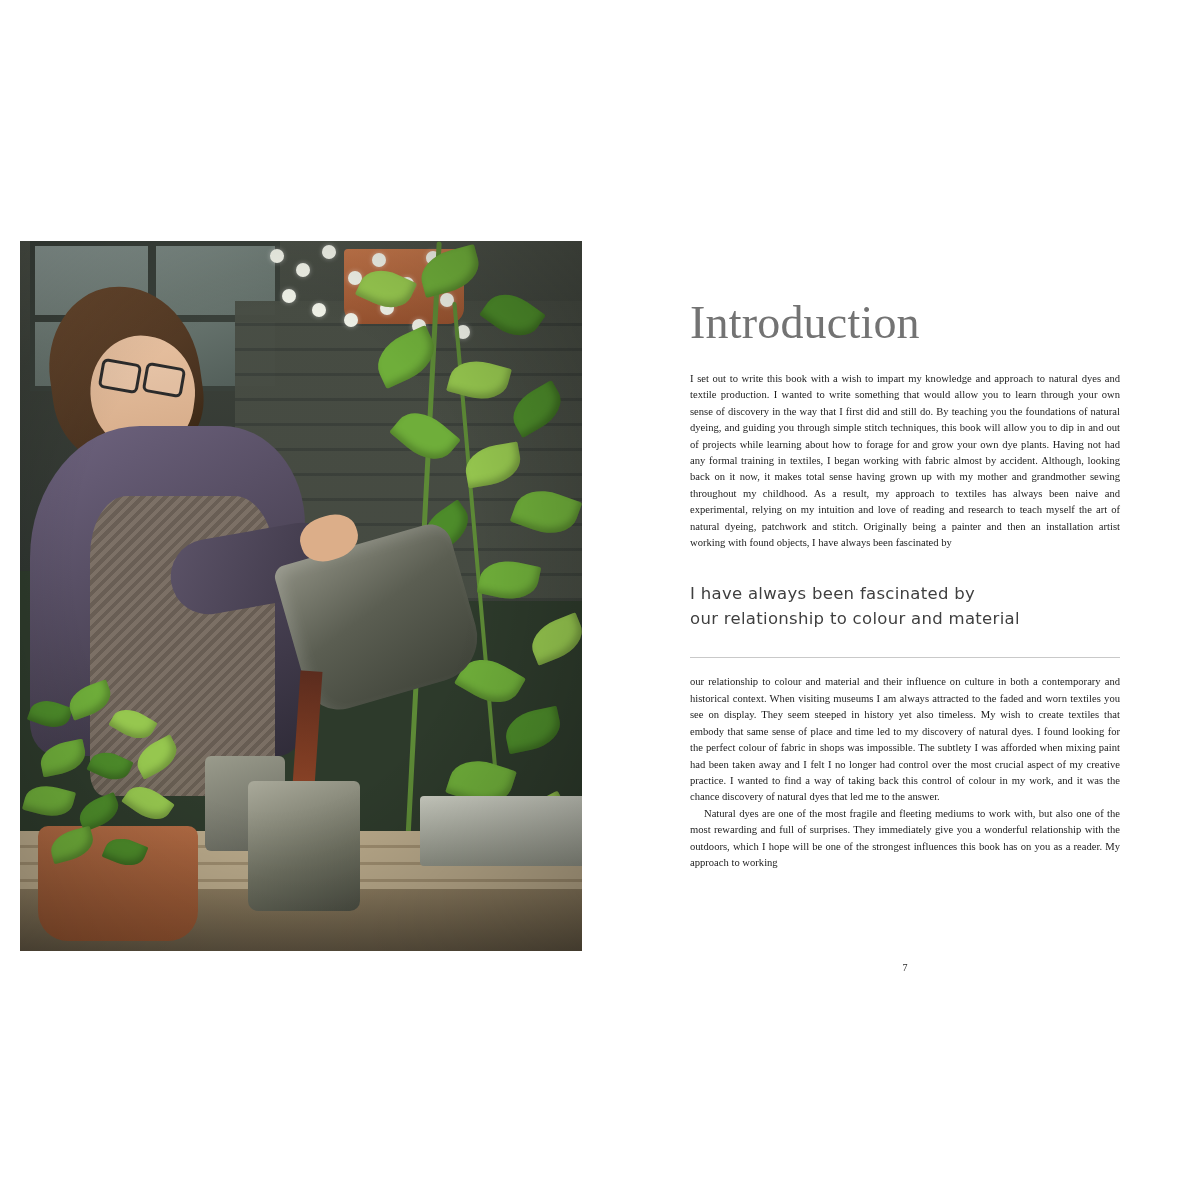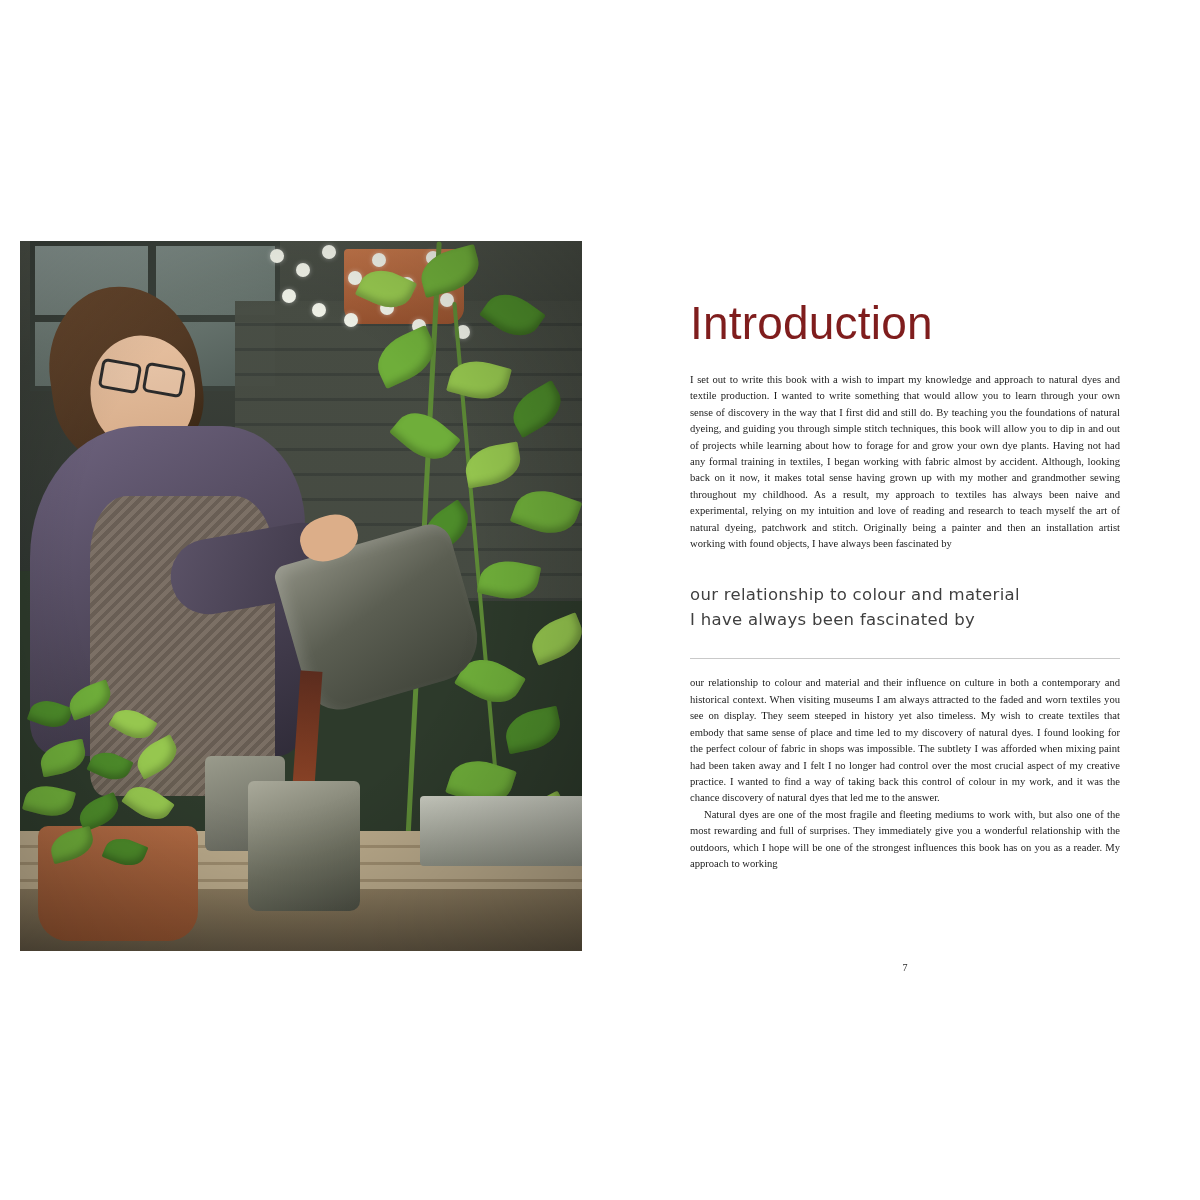--- a/index.html
+++ b/index.html
@@ -240,26 +240,26 @@
 
   
   .text-page {
     position: absolute;
     left: 690px;
     top: 241px;
     width: 430px;
     height: 710px;
   }
   .chapter-title {
-    font-family: Liberation Sans, sans-serif;
+    font-family: Liberation Serif, serif;
     font-size: 46px;
     font-weight: 400;
     letter-spacing: .2px;
     margin: 55px 0 22px 0;
-    color: #7f1d1d;
+    color: #737373;
   }
   .body-copy {
     font-size: 10.6px;
     line-height: 16.4px;
     text-align: justify;
     color: #1b1b1b;
     margin: 0;
   }
   .body-copy + .body-copy { text-indent: 14px; margin-top: 0; }
 
@@ -378,22 +378,22 @@
       <div class="ph-vignette"></div>
     </div>
   </div>
 
   <div class="text-page">
     <h1 class="chapter-title">Introduction</h1>
 
     <p class="body-copy">I set out to write this book with a wish to impart my knowledge and approach to natural dyes and textile production. I wanted to write something that would allow you to learn through your own sense of discovery in the way that I first did and still do. By teaching you the foundations of natural dyeing, and guiding you through simple stitch techniques, this book will allow you to dip in and out of projects while learning about how to forage for and grow your own dye plants. Having not had any formal training in textiles, I began working with fabric almost by accident. Although, looking back on it now, it makes total sense having grown up with my mother and grandmother sewing throughout my childhood. As a result, my approach to textiles has always been naive and experimental, relying on my intuition and love of reading and research to teach myself the art of natural dyeing, patchwork and stitch. Originally being a painter and then an installation artist working with found objects, I have always been fascinated by</p>
 
     <div class="pullquote">
+      <div>I have always been fascinated by</div>
       <div>our relationship to colour and material</div>
-      <div>I have always been fascinated by</div>
     </div>
 
     <div class="rule"></div>
 
     <p class="body-copy">our relationship to colour and material and their influence on culture in both a contemporary and historical context. When visiting museums I am always attracted to the faded and worn textiles you see on display. They seem steeped in history yet also timeless. My wish to create textiles that embody that same sense of place and time led to my discovery of natural dyes. I found looking for the perfect colour of fabric in shops was impossible. The subtlety I was afforded when mixing paint had been taken away and I felt I no longer had control over the most crucial aspect of my creative practice. I wanted to find a way of taking back this control of colour in my work, and it was the chance discovery of natural dyes that led me to the answer.</p>
 
     <p class="body-copy">Natural dyes are one of the most fragile and fleeting mediums to work with, but also one of the most rewarding and full of surprises. They immediately give you a wonderful relationship with the outdoors, which I hope will be one of the strongest influences this book has on you as a reader. My approach to working</p>
 
     <div class="folio">7</div>
   </div>

